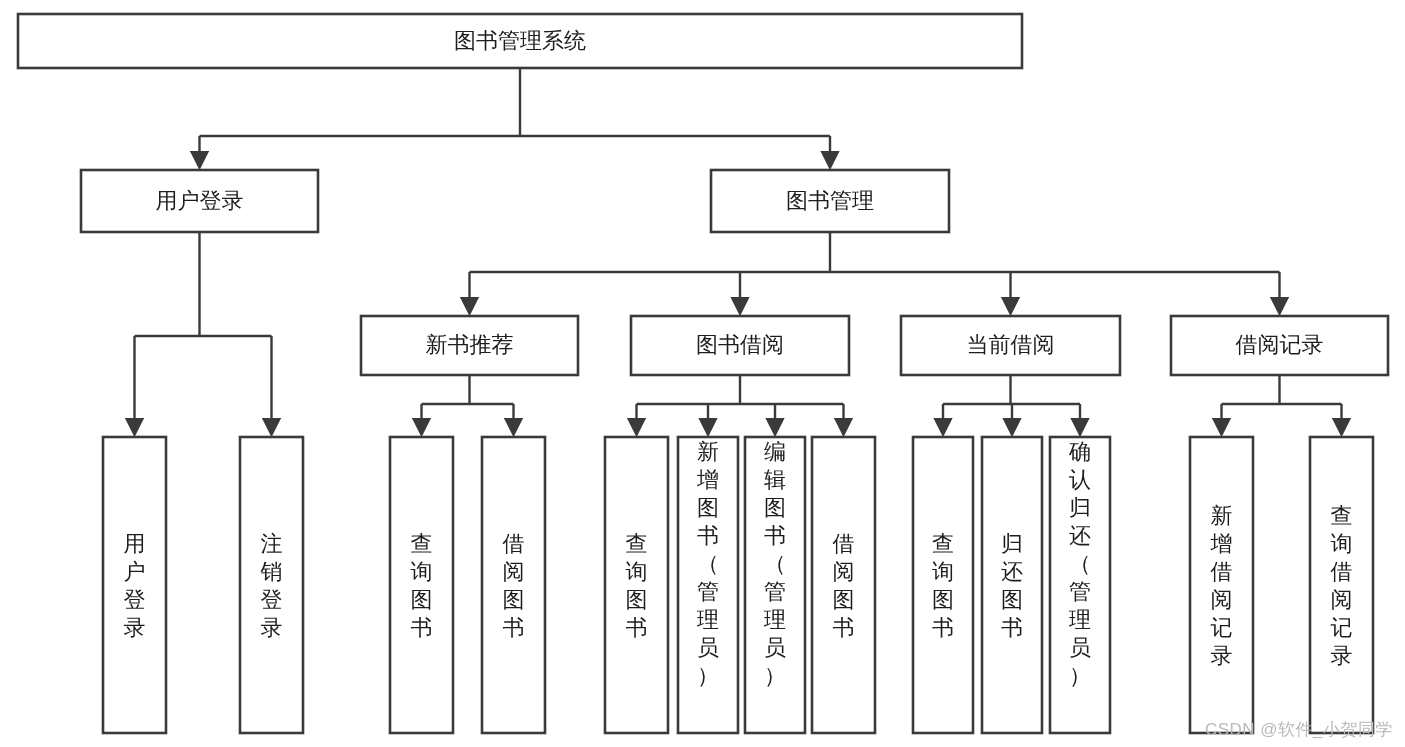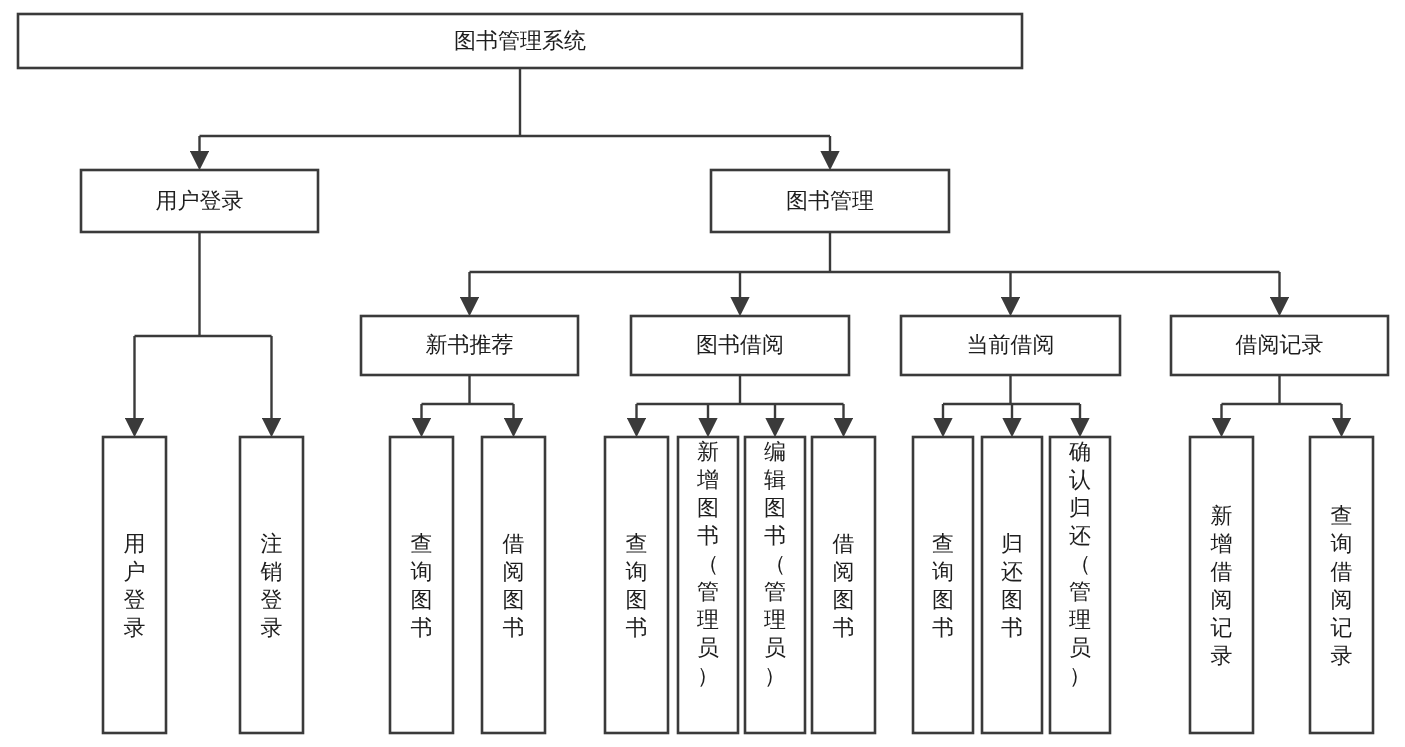--- a/index.html
+++ b/index.html
@@ -186,13 +186,14 @@
           <rect x="1190" y="437" width="63" height="296" class="node-rect"></rect>
           <text x="1221.5" y="522.84" class="node-label-v"><tspan x="1221.5" dy="0">新</tspan><tspan x="1221.5" dy="28">增</tspan><tspan x="1221.5" dy="28">借</tspan><tspan x="1221.5" dy="28">阅</tspan><tspan x="1221.5" dy="28">记</tspan><tspan x="1221.5" dy="28">录</tspan></text>
         </g>
         <g>
           <rect x="1310" y="437" width="63" height="296" class="node-rect"></rect>
           <text x="1341.5" y="522.84" class="node-label-v"><tspan x="1341.5" dy="0">查</tspan><tspan x="1341.5" dy="28">询</tspan><tspan x="1341.5" dy="28">借</tspan><tspan x="1341.5" dy="28">阅</tspan><tspan x="1341.5" dy="28">记</tspan><tspan x="1341.5" dy="28">录</tspan></text>
         </g>
       </g>
   </svg>
 
+  <div class="watermark">CSDN @软件_小贺同学</div>
 </div>
 
 </body></html>

